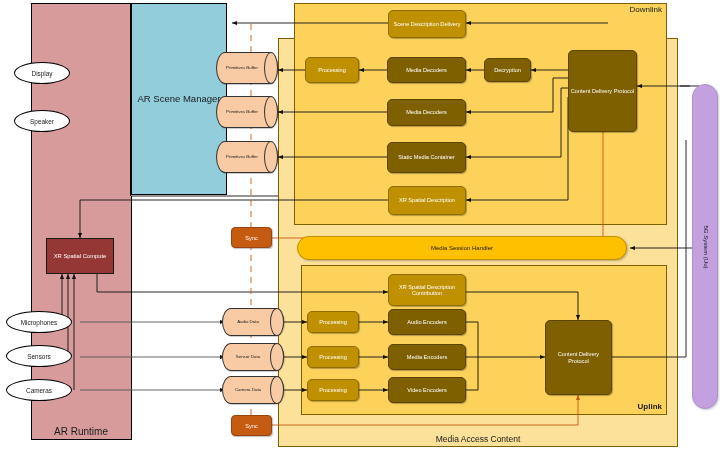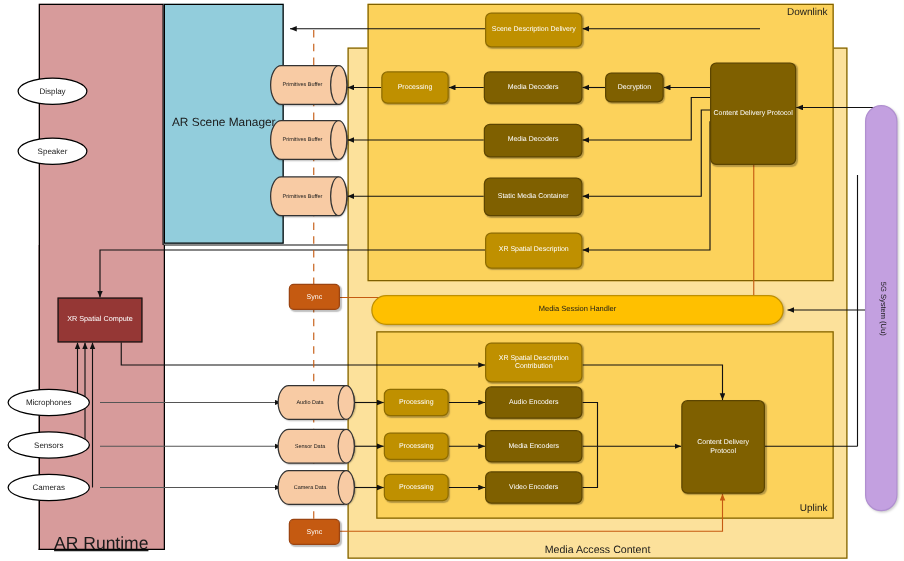--- a/index.html
+++ b/index.html
@@ -45,26 +45,25 @@
     padding-bottom:2px;
     font-size:8.5px;
   }
   .panel-downlink, .panel-uplink {
     background:#fcd25b;
     border:1px solid #7f6000;
     color:#1a1a1a;
     font-size:8px;
   }
   .panel-downlink { align-items:flex-start; justify-content:flex-end; padding:2px 4px 0 0; }
-  .panel-uplink   { align-items:flex-end;  justify-content:flex-end; padding:0 4px 2px 0; }
+  .panel-uplink   { align-items:flex-end;  justify-content:flex-end; padding:0 4px 2px 0;font-weight:bold; }
 
   .label-arruntime {
-    position:absolute; color:#1a1a1a; font-size:14px;
+    position:absolute; color:#1a1a1a; font-size:10px;
     text-align:center;
-    text-decoration:underline;
   }
 
   
   .blk {
     background:#7f6000;
     border:1px solid #5c4500;
     border-radius:5px;
     font-size:5.6px;
     color:#ffffff;
     box-shadow:1px 1px 1px rgba(0,0,0,.28);

